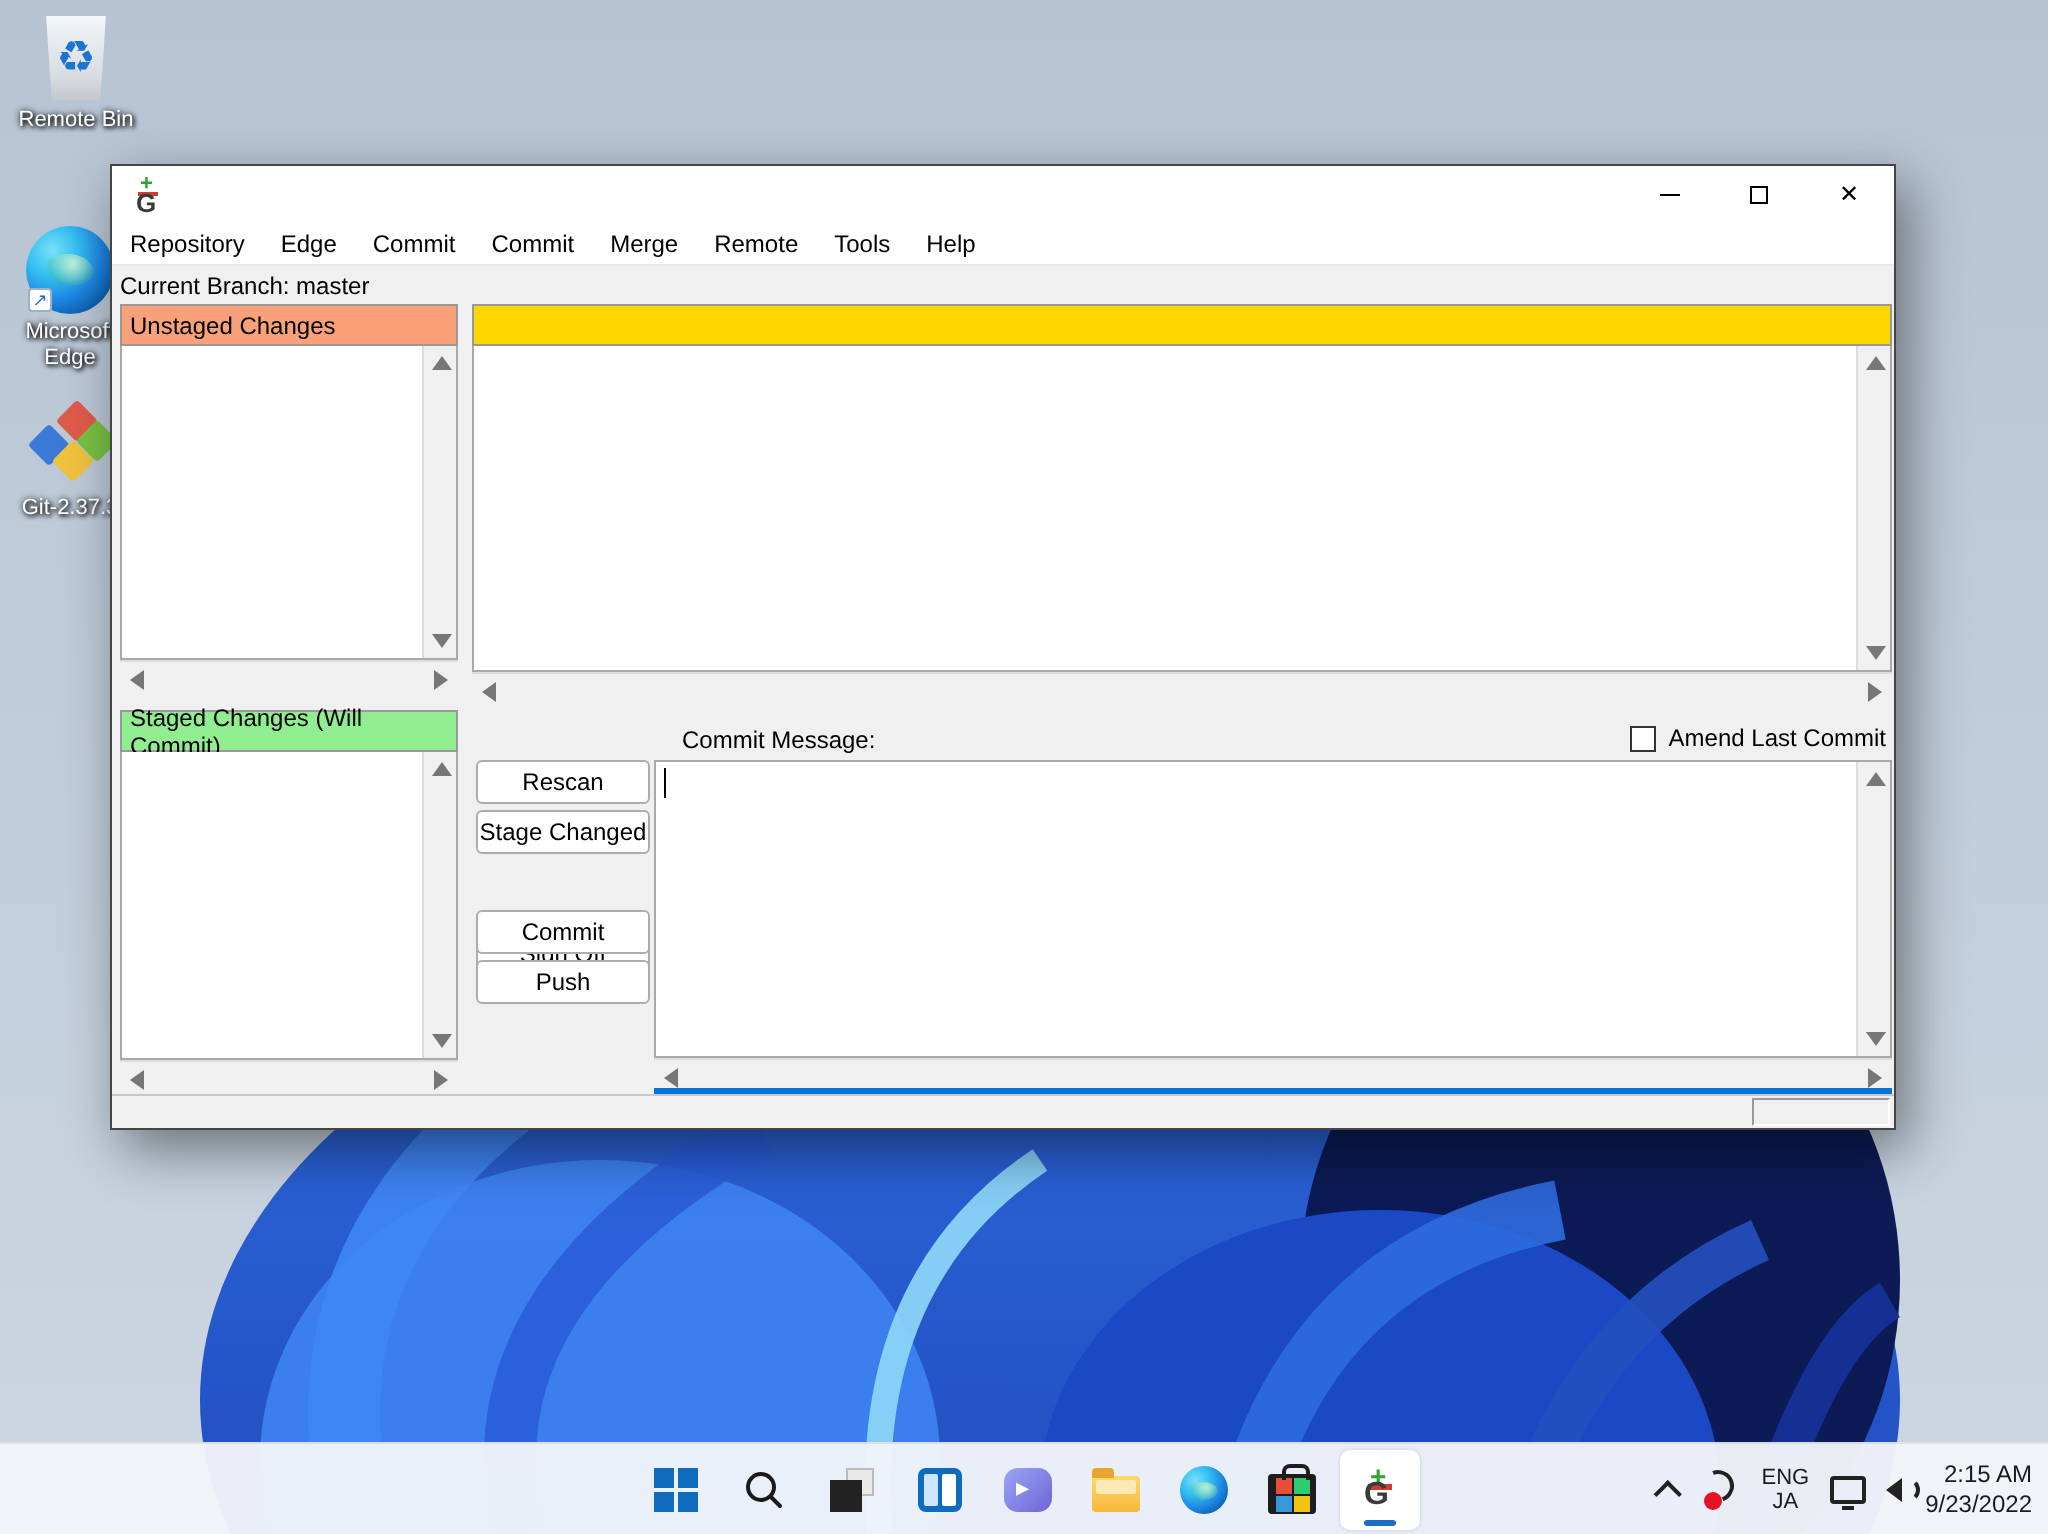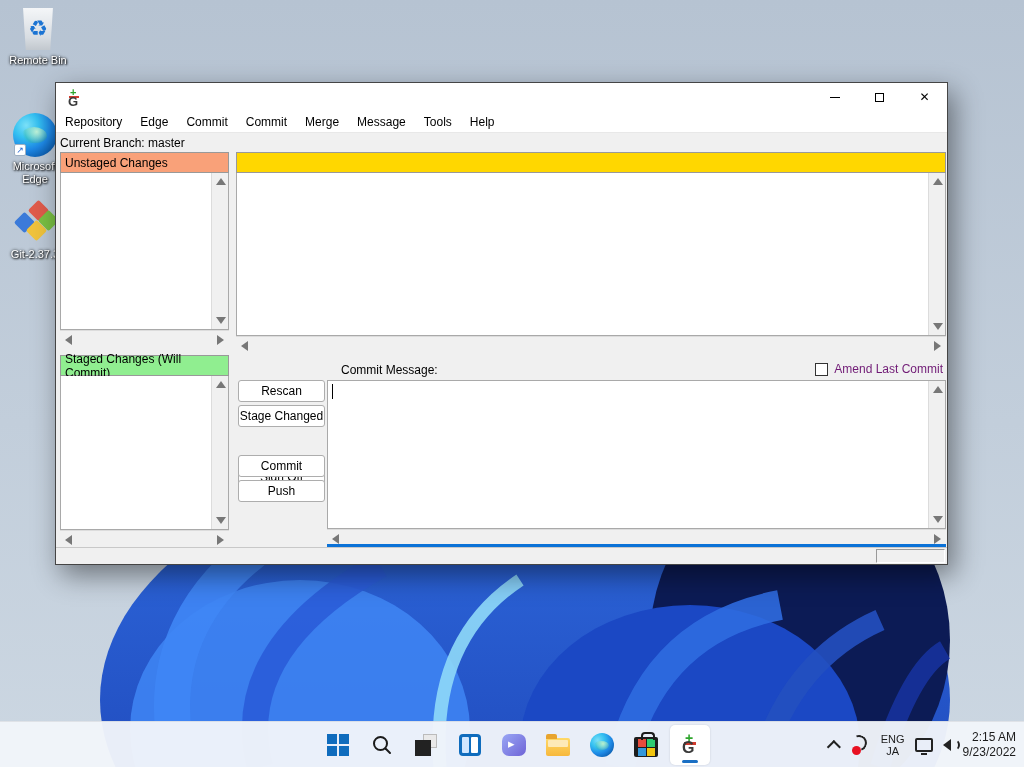--- a/index.html
+++ b/index.html
@@ -75,21 +75,21 @@
 
   #unstaged-header { position:absolute; left:4px; top:69px; width:169px; background:#F9A179; }
   #unstaged-body   { left:4px; top:90px; width:169px; height:157px; }
   #staged-header   { position:absolute; left:4px; top:272px; width:169px; background:#90EE90; }
   #staged-body     { left:4px; top:293px; width:169px; height:154px; }
 
   #diff-header { position:absolute; left:180px; top:69px; width:710px; background:#FFD700; }
   #diff-body   { left:180px; top:90px; width:710px; height:163px; }
 
   #commit-label { position:absolute; left:285px; top:280px; font-size:12px; color:#000; }
-  #amend-wrap { position:absolute; right:4px; top:279px; display:flex; align-items:center; font-size:12px; color:#701a75; }
+  #amend-wrap { position:absolute; right:4px; top:279px; display:flex; align-items:center; font-size:12px; color:#000000; }
   #amend-box { width:13px; height:13px; border:1px solid #333; background:#fff; margin-right:6px; }
 
   .tk-btn { position:absolute; left:182px; width:87px; height:22px; background:#fff;
     border:1px solid #adadad; border-radius:3px; font-size:12px; color:#000;
     display:flex; align-items:center; justify-content:center; font-family:"Liberation Sans",sans-serif; }
 
   #msg-body { left:271px; top:297px; width:619px; height:149px; }
   #caret { position:absolute; left:4px; top:3px; width:1px; height:15px; background:#000; }
 
   #accent-line { position:absolute; left:271px; top:461px; width:619px; height:3px; background:#0B72D7; }
@@ -234,21 +234,21 @@
           </div>
       </div>
     </div>
 
     <div id="menubar">
       <div class="menu-item">Repository</div>
       <div class="menu-item">Edge</div>
       <div class="menu-item">Commit</div>
       <div class="menu-item">Commit</div>
       <div class="menu-item">Merge</div>
-      <div class="menu-item">Message</div>
+      <div class="menu-item">Remote</div>
       <div class="menu-item">Tools</div>
       <div class="menu-item">Help</div>
     </div>
 
     <div id="branch-row">Current Branch: master</div>
 
     <div id="unstaged-header" class="panel-header">Unstaged Changes</div>
     <div id="unstaged-body" class="list-body">
       <div class="sb-v" style="right:0; top:0; bottom:0;">
         <i class="arr arr-up"></i>

